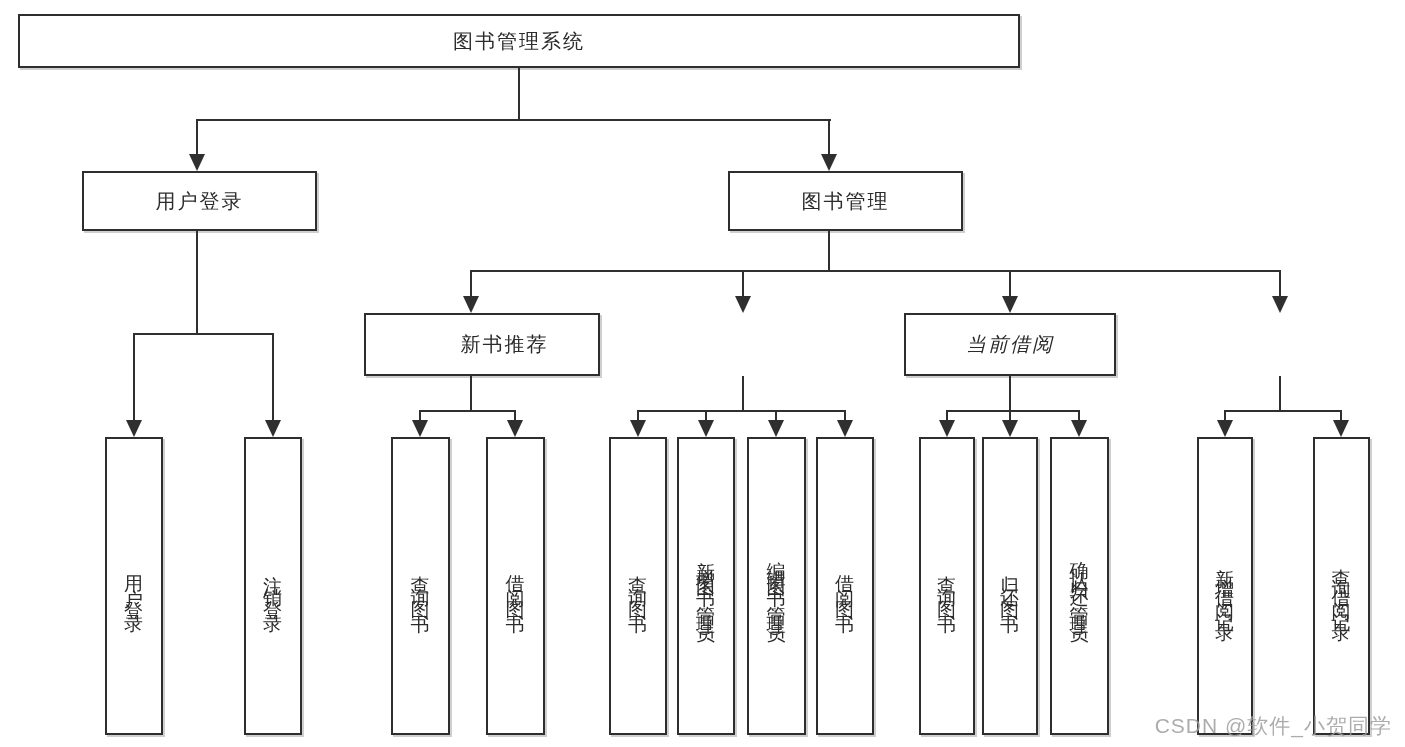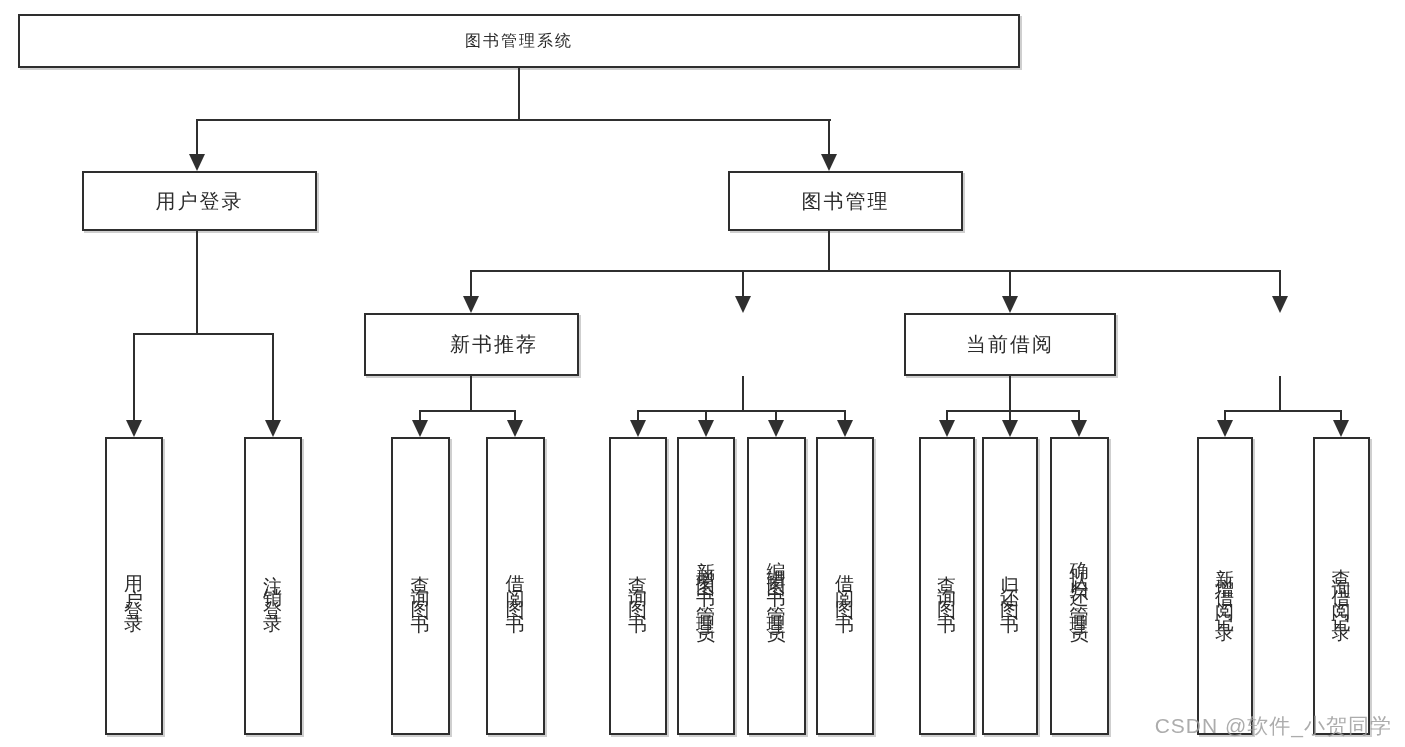--- a/index.html
+++ b/index.html
@@ -14,21 +14,21 @@
   .box{
     position:absolute;
     background:#ffffff;
     border:2px solid #2e2e2e;
     box-shadow:2px 2px 0 rgba(130,130,130,0.38);
     display:flex;align-items:center;justify-content:center;
     color:#2b2b2b;
     box-sizing:border-box;
   }
   .box.h{font-size:20px;letter-spacing:2px;white-space:nowrap;}
-  .box.root{font-size:16px;}
+  .box.root{font-size:20px;}
   
   .box.v{
     writing-mode:vertical-rl;
     text-orientation:mixed;
     font-size:19px;
     letter-spacing:13px;
     line-height:1;
     white-space:nowrap;
   }
   .box.v.mid{letter-spacing:11px;}
@@ -59,22 +59,22 @@
 </head>
 <body>
 
 <div class="canvas">
 
   <div class="box h root" style="left:18px;top:14px;width:1002px;height:54px;">图书管理系统</div>
 
   <div class="box h" style="left:82px;top:171px;width:235px;height:60px;">用户登录</div>
   <div class="box h" style="left:712px;top:171px;width:235px;height:60px;margin-left:16px;">图书管理</div>
 
-  <div class="box h" style="left:364px;top:313px;width:215px;height:63px;padding-left:45px;">新书推荐</div>
-  <div class="box h" style="left:904px;top:313px;width:212px;height:63px;">当前借阅</div>
+  <div class="box h" style="left:364px;top:313px;width:236px;height:63px;padding-left:45px;">新书推荐</div>
+  <div class="box h" style="left:904px;top:313px;width:212px;height:63px;font-style:italic;">当前借阅</div>
 
   <div class="box v" style="left:105px;top:437px;width:58px;height:298px;">用户登录</div>
   <div class="box v" style="left:244px;top:437px;width:58px;height:298px;">注销登录</div>
   <div class="box v" style="left:391px;top:437px;width:59px;height:298px;">查询图书</div>
   <div class="box v" style="left:486px;top:437px;width:59px;height:298px;">借阅图书</div>
   <div class="box v" style="left:609px;top:437px;width:58px;height:298px;">查询图书</div>
   <div class="box v tight" style="left:677px;top:437px;width:58px;height:298px;">新增图书（管理员）</div>
   <div class="box v tight" style="left:747px;top:437px;width:59px;height:298px;">编辑图书（管理员）</div>
   <div class="box v" style="left:816px;top:437px;width:58px;height:298px;">借阅图书</div>
   <div class="box v" style="left:919px;top:437px;width:56px;height:298px;">查询图书</div>

